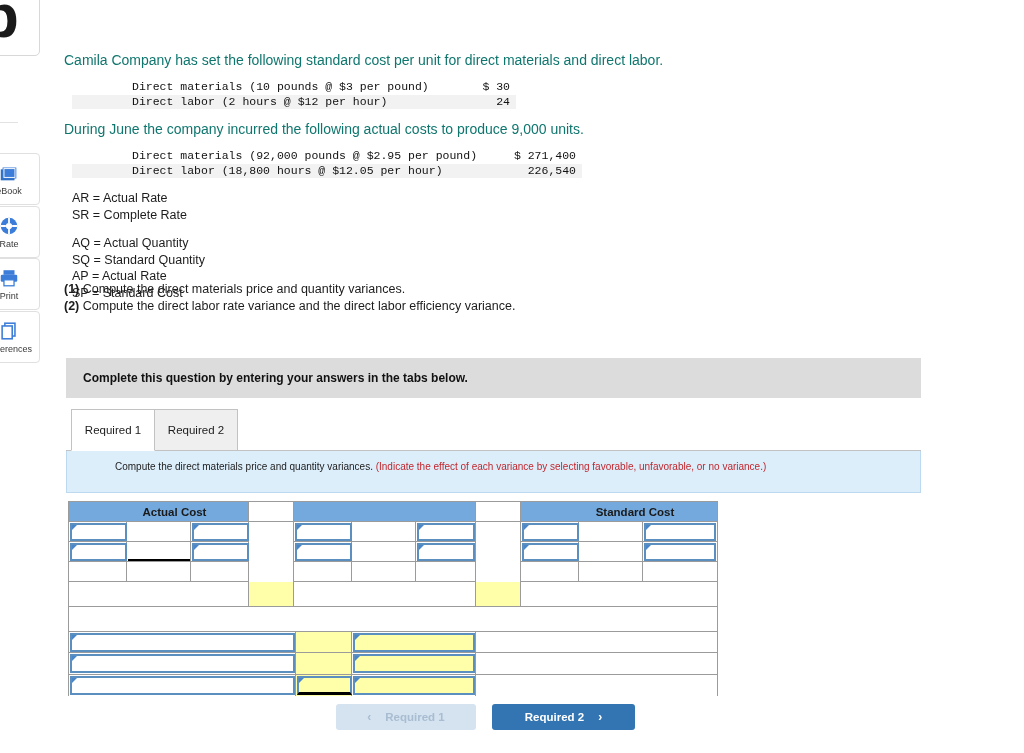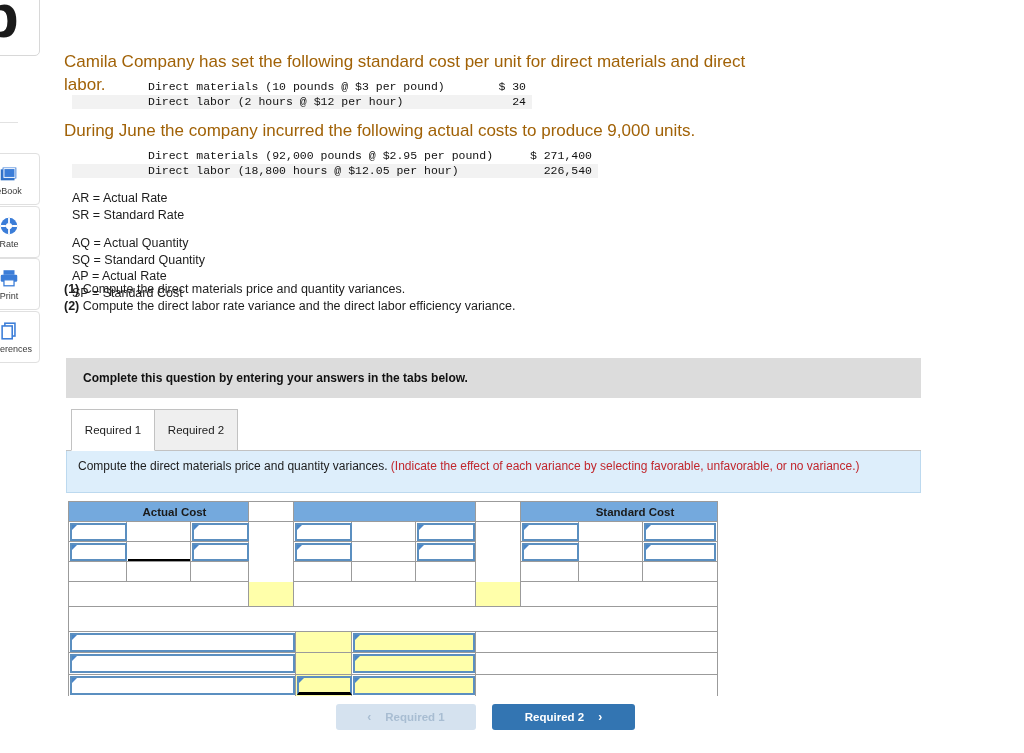--- a/index.html
+++ b/index.html
@@ -58,41 +58,41 @@
     font-family: "Liberation Sans", sans-serif;
   }
   .rail-icon { width: 22px; height: 22px; display:block; }
 
   
   #main {
     position: absolute; left: 64px; top: 0;
     width: 960px; height: 753px;
   }
   .para {
-    font-size: 17px;
-    color: #a16207;
+    font-size: 14px;
+    color: #0f766e;
     line-height: 1.35;
     font-family: "Liberation Sans", sans-serif;
   }
   #intro-text { position: absolute; left: 0; top: 51px; width: 700px; }
   #during-text { position: absolute; left: 0; top: 120px; width: 700px; }
 
   .mono-block {
     position: absolute;
     font-family: "Liberation Mono", monospace;
     font-size: 11.5px;
     color: #111;
     white-space: pre;
     line-height: 12.6px;
   }
   #std-cost-block { left: 8px; top: 80px; }
   #act-cost-block { left: 8px; top: 149px; }
   .mono-row { display: block; padding: 1px 6px 1px 60px; }
   .mono-row.alt { background: #f2f2f2; }
-  .mono-row .lbl { display: inline-block; margin-left: 16px; }
+  .mono-row .lbl { display: inline-block; }
   .mono-row .amt { display: inline-block; text-align: right; }
 
   #defs-1 { position: absolute; left: 0; top: 190px; }
   #defs-2 { position: absolute; left: 0; top: 235px; }
   .def-line { font-size: 12.5px; color: #1c1c1c; line-height: 16.5px; margin-left: 8px; }
 
   #reqs { position: absolute; left: 0; top: 281px; }
   .req-line { font-size: 12.5px; color: #1c1c1c; line-height: 16.5px; }
   .req-line b { font-weight: 700; }
 
@@ -140,21 +140,21 @@
   #blue-prompt {
     position: absolute; left: 2px; top: 451px;
     width: 855px; height: 42px;
     background: #ddeefb;
     border-left: 1px solid #bcd9ef;
     border-right: 1px solid #bcd9ef;
     border-bottom: 1px solid #bcd9ef;
     padding: 8px 12px 0 11px;
   }
   #blue-prompt .ptext {
-    font-size: 12px; color: #1c1c1c; line-height: 15px;
+    font-size: 10px; color: #1c1c1c; line-height: 15px; margin-left: 37px;
   }
   #blue-prompt .red { color: #c1272d; }
 
   
   #grid {
     position: absolute; left: 4px; top: 501px;
     width: 650px; height: 195px;
     border: 1px solid #9b9b9b;
     background: #fff;
   }
@@ -282,21 +282,21 @@
     <div id="intro-text" class="para">Camila Company has set the following standard cost per unit for direct materials and direct labor.</div>
 
     <div id="std-cost-block" class="mono-block"><span class="mono-row"><span class="lbl" style="display:inline-block;width:300px;">Direct materials (10 pounds @ $3 per pound)</span><span class="amt" style="display:inline-block;width:78px;text-align:right;">$ 30</span></span><span class="mono-row alt"><span class="lbl" style="display:inline-block;width:300px;">Direct labor (2 hours @ $12 per hour)</span><span class="amt" style="display:inline-block;width:78px;text-align:right;">24</span></span></div>
 
     <div id="during-text" class="para">During June the company incurred the following actual costs to produce 9,000 units.</div>
 
     <div id="act-cost-block" class="mono-block"><span class="mono-row"><span class="lbl" style="display:inline-block;width:360px;">Direct materials (92,000 pounds @ $2.95 per pound)</span><span class="amt" style="display:inline-block;width:84px;text-align:right;">$ 271,400</span></span><span class="mono-row alt"><span class="lbl" style="display:inline-block;width:360px;">Direct labor (18,800 hours @ $12.05 per hour)</span><span class="amt" style="display:inline-block;width:84px;text-align:right;">226,540</span></span></div>
 
     <div id="defs-1">
       <div class="def-line">AR = Actual Rate</div>
-      <div class="def-line">SR = Standard Rate</div>
+      <div class="def-line">SR = Complete Rate</div>
     </div>
 
     <div id="defs-2">
       <div class="def-line">AQ = Actual Quantity</div>
       <div class="def-line">SQ = Standard Quantity</div>
       <div class="def-line">AP = Actual Rate</div>
       <div class="def-line">SP = Standard Cost</div>
     </div>
 
     <div id="reqs">

